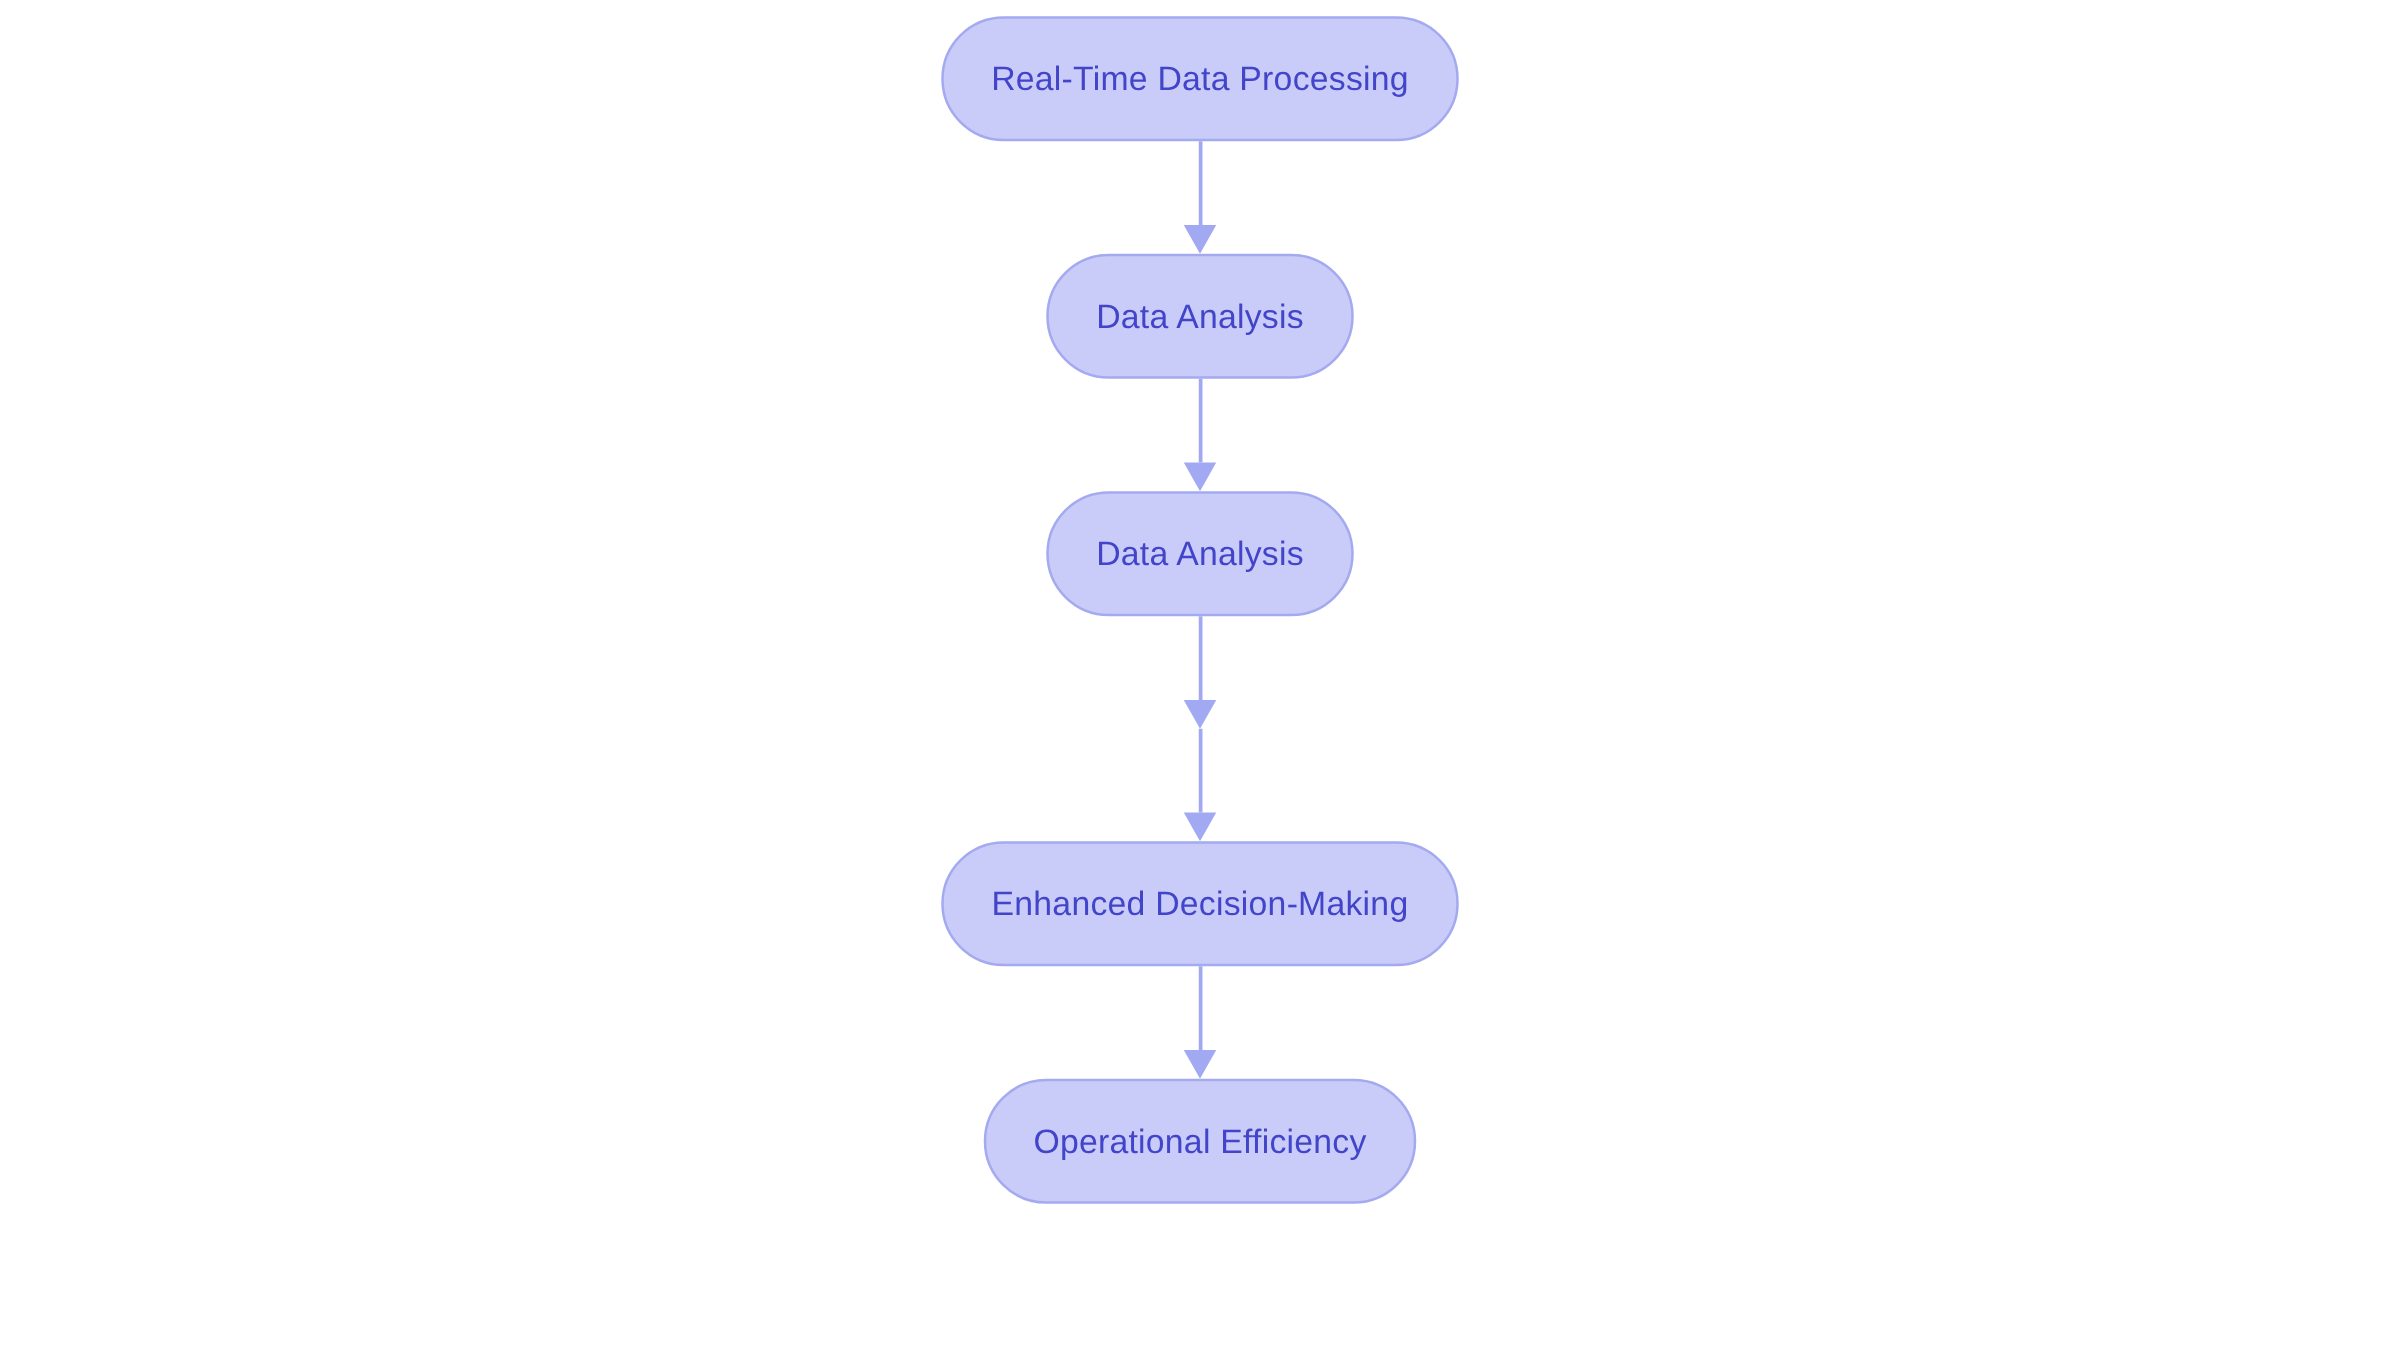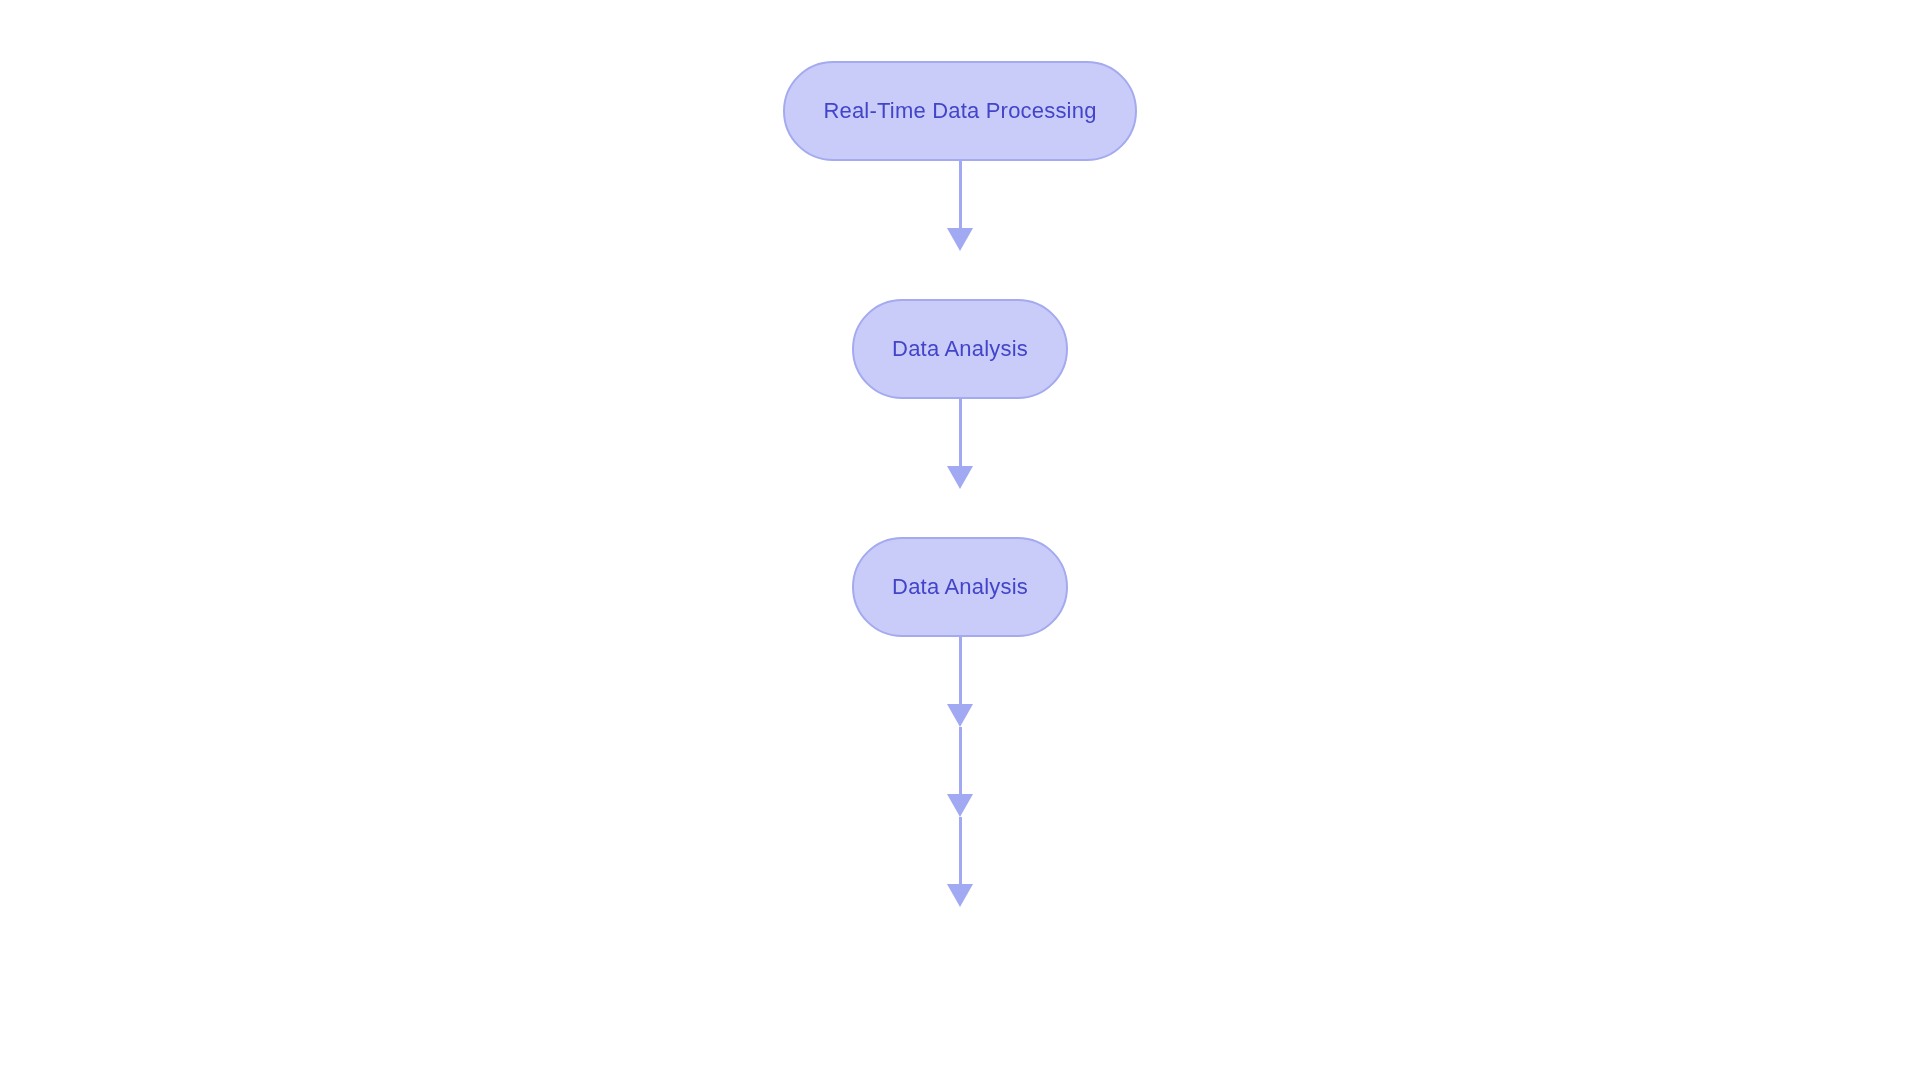--- a/index.html
+++ b/index.html
@@ -33,24 +33,23 @@
   .flow-node {
     height: 100px;
     padding: 0 38px;
     display: flex;
     align-items: center;
     justify-content: center;
     background: var(--node-fill);
     border: 2px solid var(--node-border);
     border-radius: 50px;
     color: var(--node-text);
-    font-size: 22px;
+    font-size: 27px;
     letter-spacing: 0.2px;
     white-space: nowrap;
-    margin-top: 48px;
   }
   .connector {
     height: 90px;
     display: flex;
     flex-direction: column;
     align-items: center;
   }
   .connector .line {
     width: 3px;
     flex: 1 1 auto;
@@ -96,21 +95,27 @@
       <div class="line"></div>
       <div class="arrowhead"></div>
     </div>
 
 
     <div class="connector">
       <div class="line"></div>
       <div class="arrowhead"></div>
     </div>
 
+    <div class="flow-node">
+      <span>Enhanced Decision-Making</span>
+    </div>
 
     <div class="connector">
       <div class="line"></div>
       <div class="arrowhead"></div>
     </div>
 
+    <div class="flow-node">
+      <span>Operational Efficiency</span>
+    </div>
 
   </div>
 </div>
 
 </body></html>

